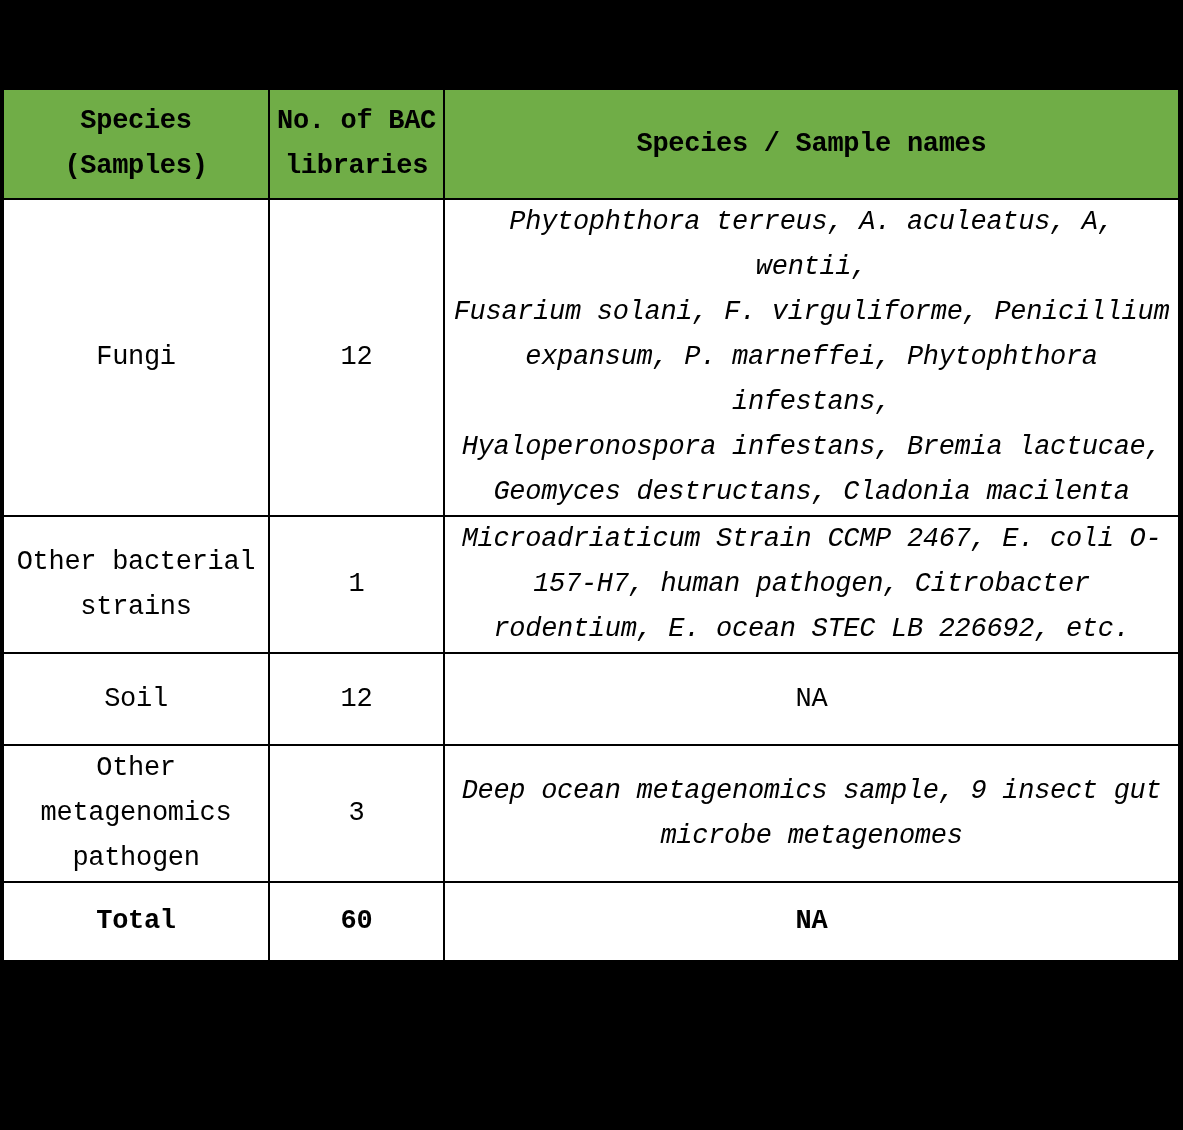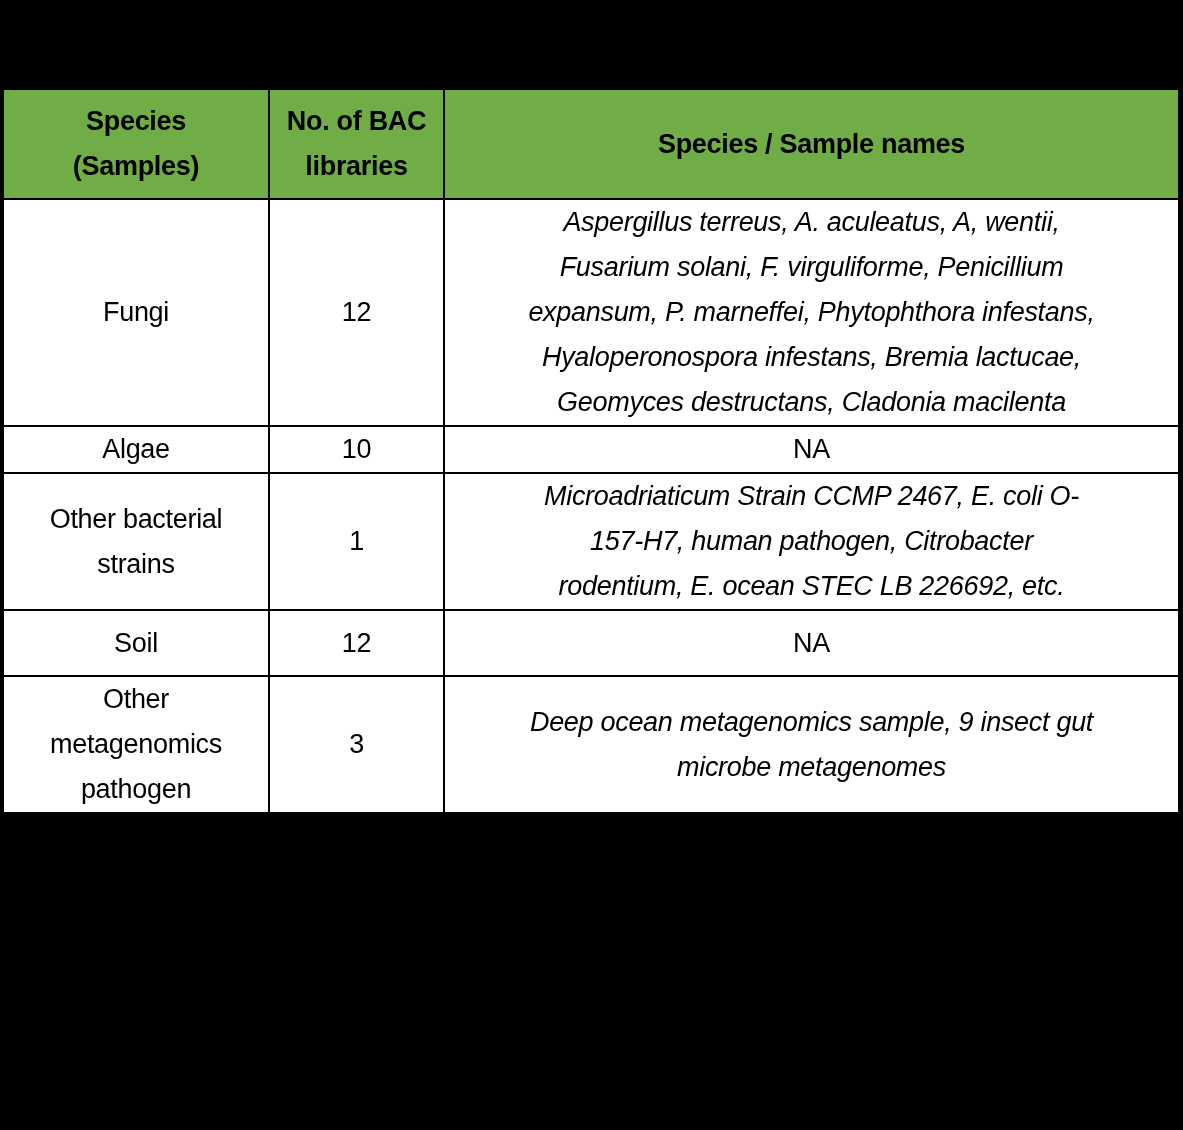--- a/index.html
+++ b/index.html
@@ -1,20 +1,20 @@
 <!DOCTYPE html>
 <html><head>
 <meta charset="utf-8">
 <style>
   html, body { margin:0; padding:0; }
   body { width:1183px; height:1130px; background:#000; position:relative; overflow:hidden;
          font-family:"Liberation Sans", sans-serif; }
   .top-band { position:absolute; left:0; top:0; width:1183px; height:88px; background:#000; }
   table.bac { position:absolute; left:2px; top:88px; width:1176px; border-collapse:collapse;
-              table-layout:fixed; background:#fff; }
+              table-layout:fixed; background:#fff;font-family:Liberation Mono, monospace; }
   table.bac td, table.bac th { border:2px solid #000; text-align:center; vertical-align:middle;
               padding:0 2px; color:#000; font-size:27px; line-height:45px; letter-spacing:-0.3px; }
   table.bac th { background:#70ad47; font-weight:bold; }
   col.c1 { width:266px; } col.c2 { width:175px; } col.c3 { width:735px; }
   .it { font-style:italic; }
   .b { font-weight:bold; }
 </style>
 </head>
 <body>
 
@@ -41,63 +41,59 @@
       </th>
     </tr>
   </thead>
   <tbody>
     <tr style="height:226px">
       <td>
           <div>Fungi</div>
         </td>
       <td>12</td>
       <td class="it">
-        <div>Aspergillus terreus, A. aculeatus, A, wentii,</div>
+        <div>Phytophthora terreus, A. aculeatus, A, wentii,</div>
         <div>Fusarium solani, F. virguliforme, Penicillium</div>
         <div>expansum, P. marneffei, Phytophthora infestans,</div>
         <div>Hyaloperonospora infestans, Bremia lactucae,</div>
         <div>Geomyces destructans, Cladonia macilenta</div>
       </td>
-    </tr>
-    <tr style="height:47px">
-      <td>
-          <div>Algae</div>
-        </td>
-      <td>10</td>
-      <td>
-          <div>NA</div>
-        </td>
     </tr>
     <tr style="height:137px">
       <td>
         <div>Other bacterial</div>
         <div>strains</div>
       </td>
       <td>1</td>
       <td class="it">
         <div>Microadriaticum Strain CCMP 2467, E. coli O-</div>
         <div>157-H7, human pathogen, Citrobacter</div>
         <div>rodentium, E. ocean STEC LB 226692, etc.</div>
       </td>
     </tr>
-    <tr style="height:66px">
+    <tr style="height:92px">
       <td>
           <div>Soil</div>
         </td>
       <td>12</td>
       <td>
           <div>NA</div>
         </td>
     </tr>
     <tr style="height:136px">
       <td>
         <div>Other</div>
         <div>metagenomics</div>
         <div>pathogen</div>
       </td>
       <td>3</td>
       <td class="it">
         <div>Deep ocean metagenomics sample, 9 insect gut</div>
         <div>microbe metagenomes</div>
       </td>
     </tr>
+    <tr style="height:79px">
+      <td class="b">Total</td>
+      <td class="b">60</td>
+      <td class="b">NA</td>
+    </tr>
   </tbody>
 </table>
 
 </body></html>

